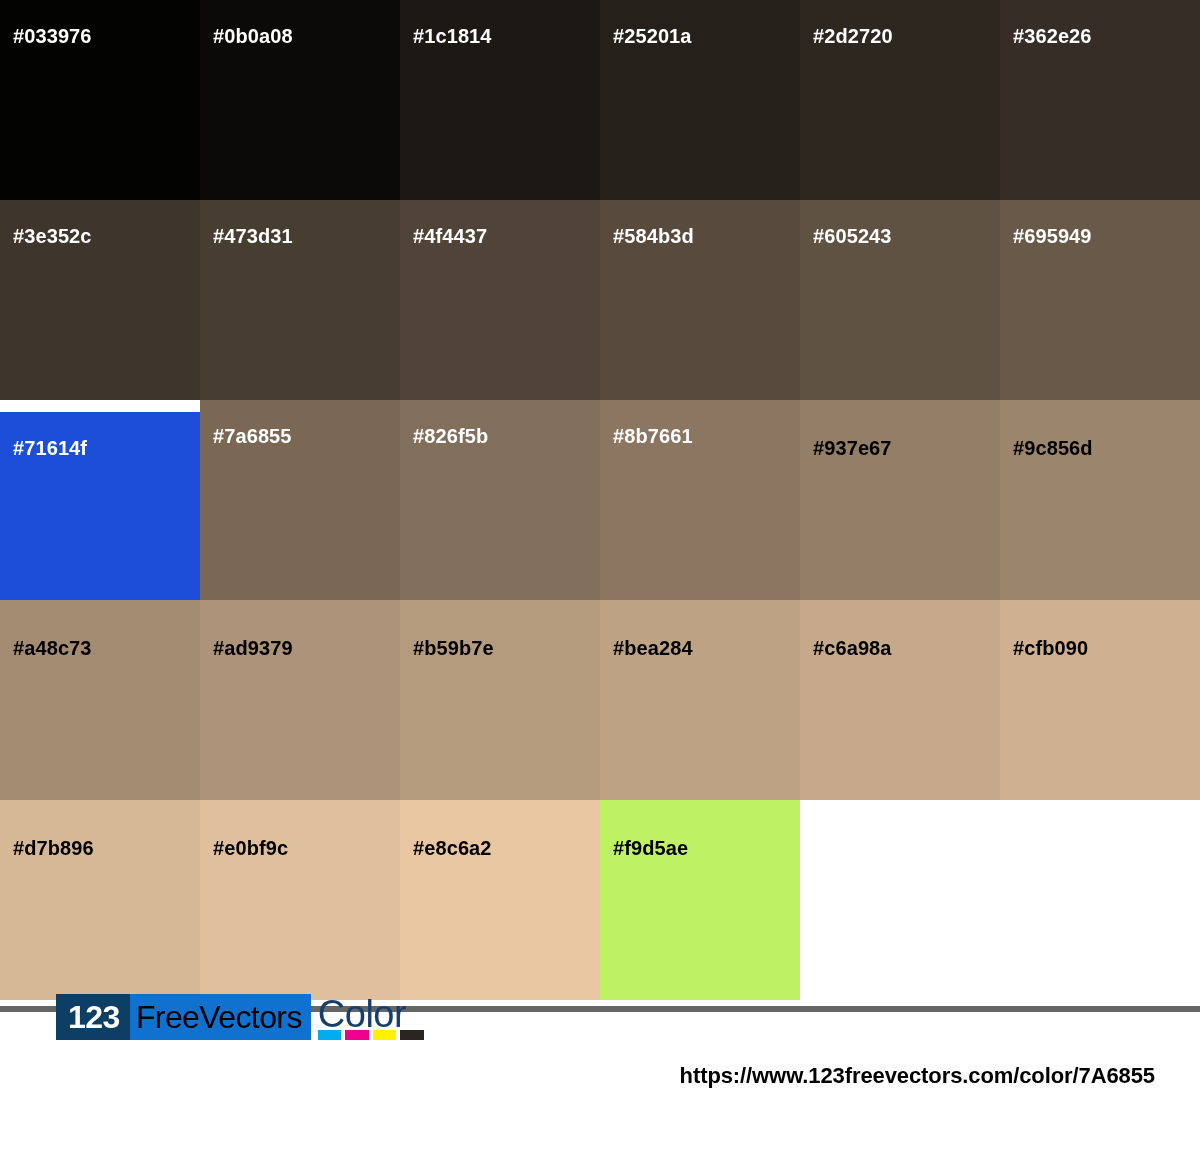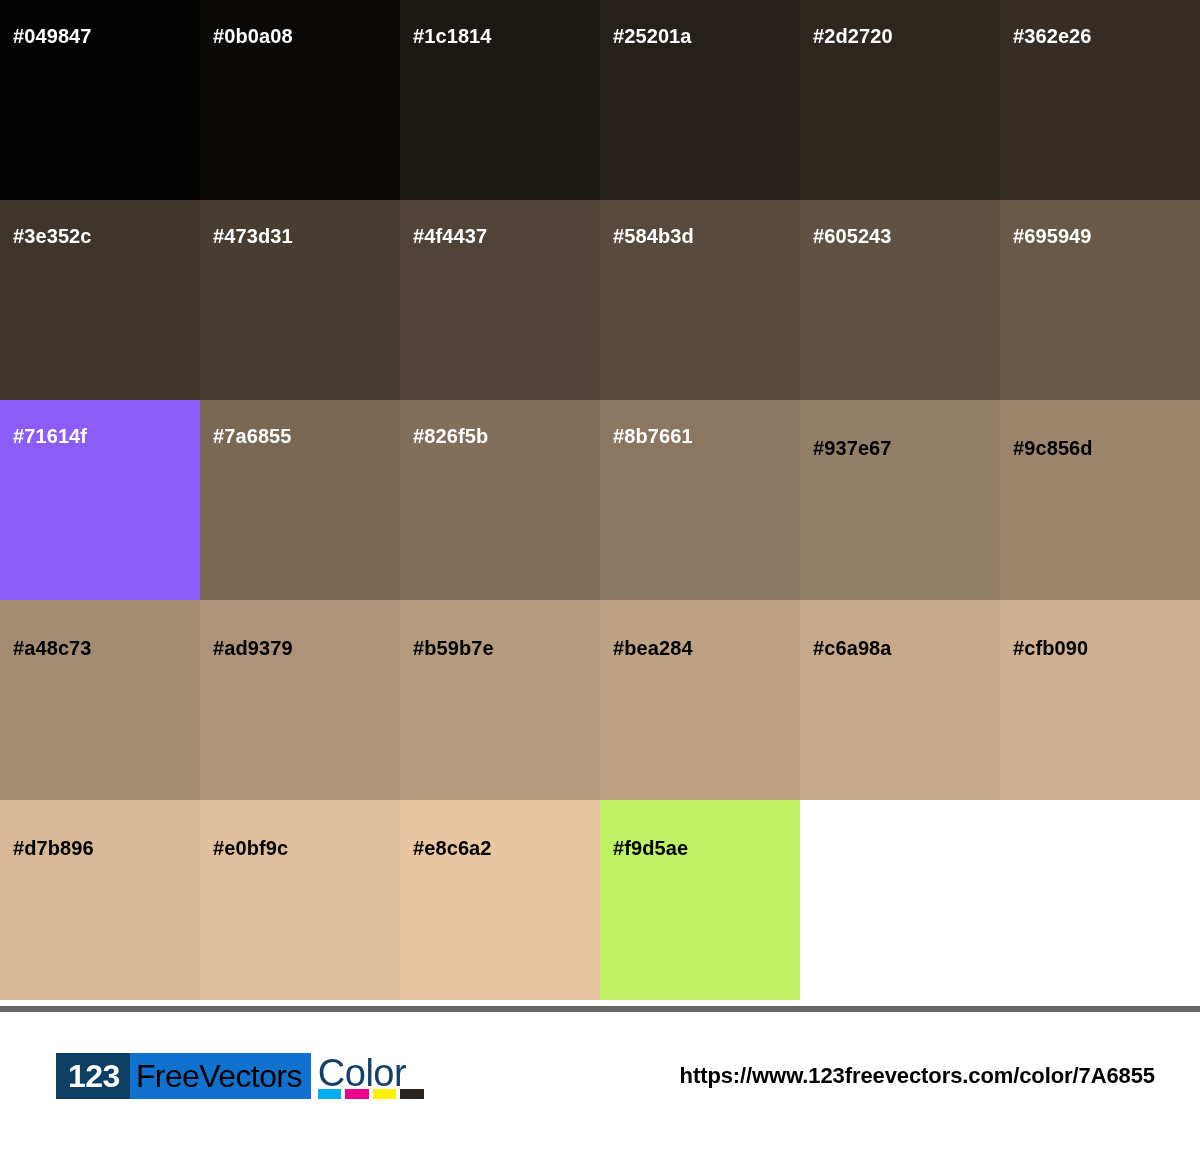--- a/index.html
+++ b/index.html
@@ -52,21 +52,21 @@
   
   #footer {
     position:absolute; left:0; top:1012px;
     width:1200px; height:138px;
     background:#ffffff;
   }
 
   
   #brand-logo {
     position:absolute;
-    left:56px; top:1053px;
+    left:56px; top:994px;
     height:46px;
     display:flex;
     align-items:stretch;
   }
   .logo-123 {
     background:#0c3f63;
     color:#ffffff;
     font-size:32px;
     font-weight:bold;
     line-height:46px;
@@ -114,21 +114,21 @@
     white-space:nowrap;
   }
 </style>
 </head>
 <body>
 
 <div id="app">
 
   <div id="palette-grid">
       <div class="swatch light-text" style="background: rgb(3, 3, 2);">
-        <span class="swatch-label">#049847</span>
+        <span class="swatch-label">#033976</span>
       </div>
       <div class="swatch light-text" style="background: rgb(11, 10, 8);">
         <span class="swatch-label">#0b0a08</span>
       </div>
       <div class="swatch light-text" style="background: rgb(28, 24, 20);">
         <span class="swatch-label">#1c1814</span>
       </div>
       <div class="swatch light-text" style="background: rgb(37, 32, 26);">
         <span class="swatch-label">#25201a</span>
       </div>
@@ -149,21 +149,21 @@
       </div>
       <div class="swatch light-text" style="background: rgb(88, 75, 61);">
         <span class="swatch-label">#584b3d</span>
       </div>
       <div class="swatch light-text" style="background: rgb(96, 82, 67);">
         <span class="swatch-label">#605243</span>
       </div>
       <div class="swatch light-text" style="background: rgb(105, 89, 73);">
         <span class="swatch-label">#695949</span>
       </div>
-      <div class="swatch light-text" style="background: #8b5cf6;">
+      <div class="swatch light-text" style="background: #1d4ed8; margin-top: 12px;">
         <span class="swatch-label">#71614f</span>
       </div>
       <div class="swatch light-text" style="background: rgb(122, 104, 85);">
         <span class="swatch-label">#7a6855</span>
       </div>
       <div class="swatch light-text" style="background: rgb(130, 111, 91);">
         <span class="swatch-label">#826f5b</span>
       </div>
       <div class="swatch light-text" style="background: rgb(139, 118, 97);">
         <span class="swatch-label">#8b7661</span>

